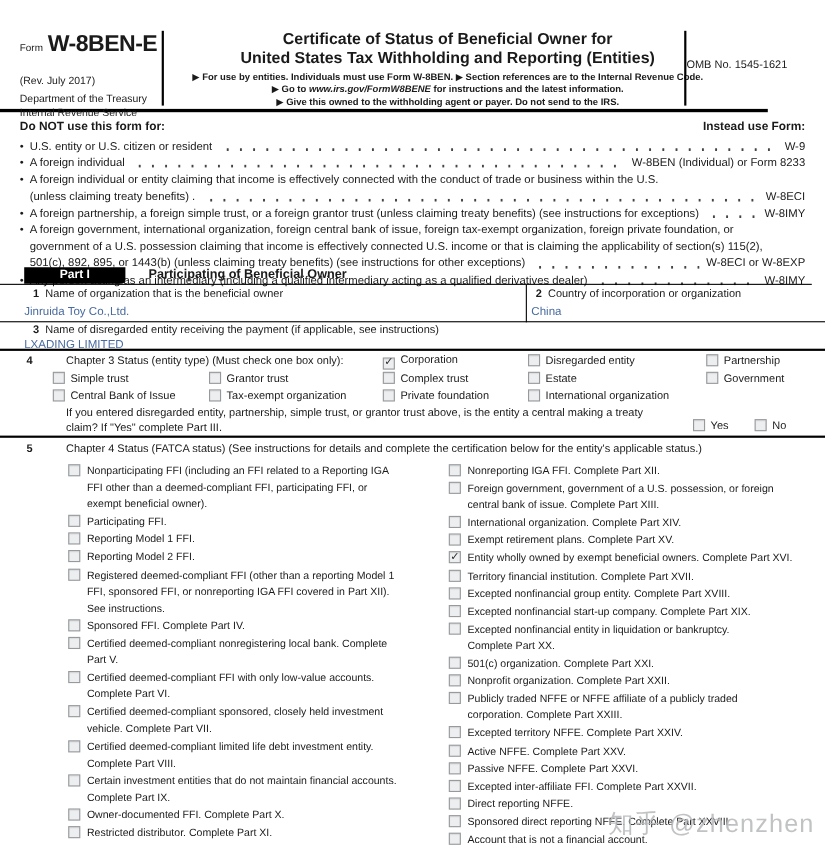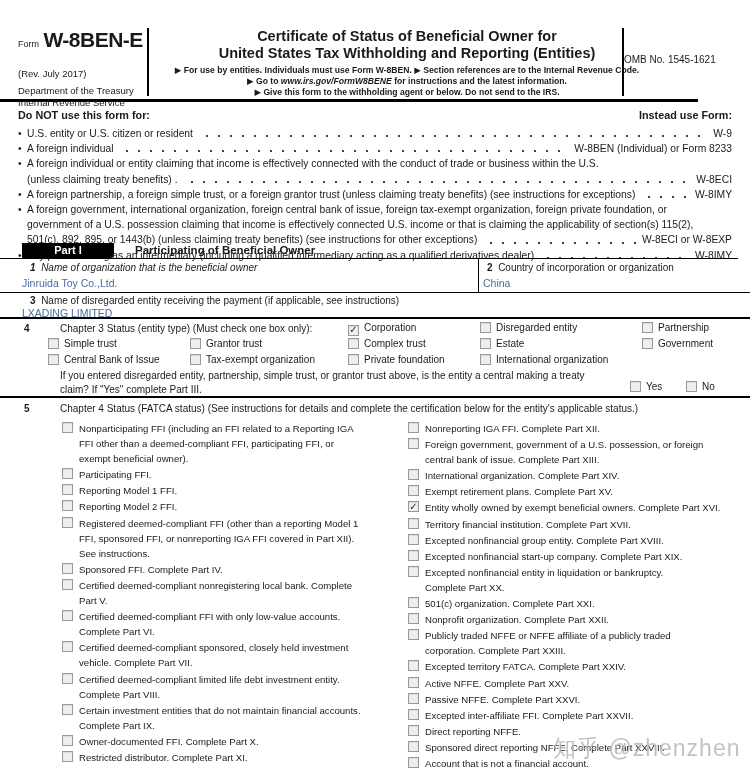--- a/index.html
+++ b/index.html
@@ -38,21 +38,21 @@
   
   .p1bar { position:absolute; left:0; top:243px; width:738px; height:16px; border-bottom:1px solid #000; }
   .p1label { position:absolute; left:22px; top:0; width:92px; height:15px; background:#000; color:#fff;
     font-weight:bold; font-size:11px; text-align:center; line-height:15px; border-radius:0 0 4px 0; }
   .p1title { position:absolute; left:135px; top:1px; font-weight:bold; font-size:11.5px; }
   
   .row12 { position:absolute; left:0; top:259px; width:750px; height:34px; border-bottom:1px solid #000; }
   .vsep { position:absolute; left:478px; top:0; height:34px; border-left:1px solid #000; }
   .fnum { font-weight:bold; }
   .flabel { font-size:10px; }
-  .f1l { position:absolute; left:30px; top:3px;font-style:italic; }
+  .f1l { position:absolute; left:30px; top:3px; }
   .f2l { position:absolute; left:487px; top:3px; }
   .fval { font-size:10.5px; color:#4a6b9f; }
   .f1v { position:absolute; left:22px; top:18px; }
   .f2v { position:absolute; left:483px; top:18px; }
   .row3 { position:absolute; left:0; top:293px; width:750px; height:26px; border-bottom:2px solid #000; }
   .f3l { position:absolute; left:30px; top:2px; }
   .f3v { position:absolute; left:22px; top:14px; }
   
   .line4 { position:absolute; left:0; top:319px; width:750px; height:79px; border-bottom:2px solid #000; font-size:10px; }
   .l4num { position:absolute; left:24px; top:4px; font-weight:bold; }
@@ -98,21 +98,21 @@
     </div>
     <div class="hdr-sep1"></div>
     <div class="hdr-center">
       <div class="title">
         <div>Certificate of Status of Beneficial Owner for</div>
         <div>United States Tax Withholding and Reporting (Entities)</div>
       </div>
       <div class="hbullets">
         <div>▶ For use by entities. Individuals must use Form W-8BEN.  ▶ Section references are to the Internal Revenue Code.</div>
         <div><span>▶ Go to </span><i>www.irs.gov/FormW8BENE</i><span> for instructions and the latest information.</span></div>
-        <div>▶ Give this form to the withholding agent or below. Do not send to the IRS.</div>
+        <div>▶ Give this owned to the withholding agent or payer. Do not send to the IRS.</div>
       </div>
     </div>
     <div class="hdr-sep2"></div>
     <div class="hdr-right">OMB No. 1545-1621</div>
   </div>
 
   <div class="dnu">
     <div class="dnu-head">
       <span>Do NOT use this form for:</span>
       <span>Instead use Form:</span>
@@ -312,21 +312,21 @@
         <div class="f-item">
           <span class="cb"></span>
           <span class="f-text">Nonprofit organization. Complete Part XXII.</span>
         </div>
         <div class="f-item">
           <span class="cb"></span>
           <span class="f-text">Publicly traded NFFE or NFFE affiliate of a publicly traded<br>corporation. Complete Part XXIII.</span>
         </div>
         <div class="f-item">
           <span class="cb"></span>
-          <span class="f-text">Excepted territory FATCA. Complete Part XXIV.</span>
+          <span class="f-text">Excepted territory NFFE. Complete Part XXIV.</span>
         </div>
         <div class="f-item">
           <span class="cb"></span>
           <span class="f-text">Active NFFE. Complete Part XXV.</span>
         </div>
         <div class="f-item">
           <span class="cb"></span>
           <span class="f-text">Passive NFFE. Complete Part XXVI.</span>
         </div>
         <div class="f-item">

